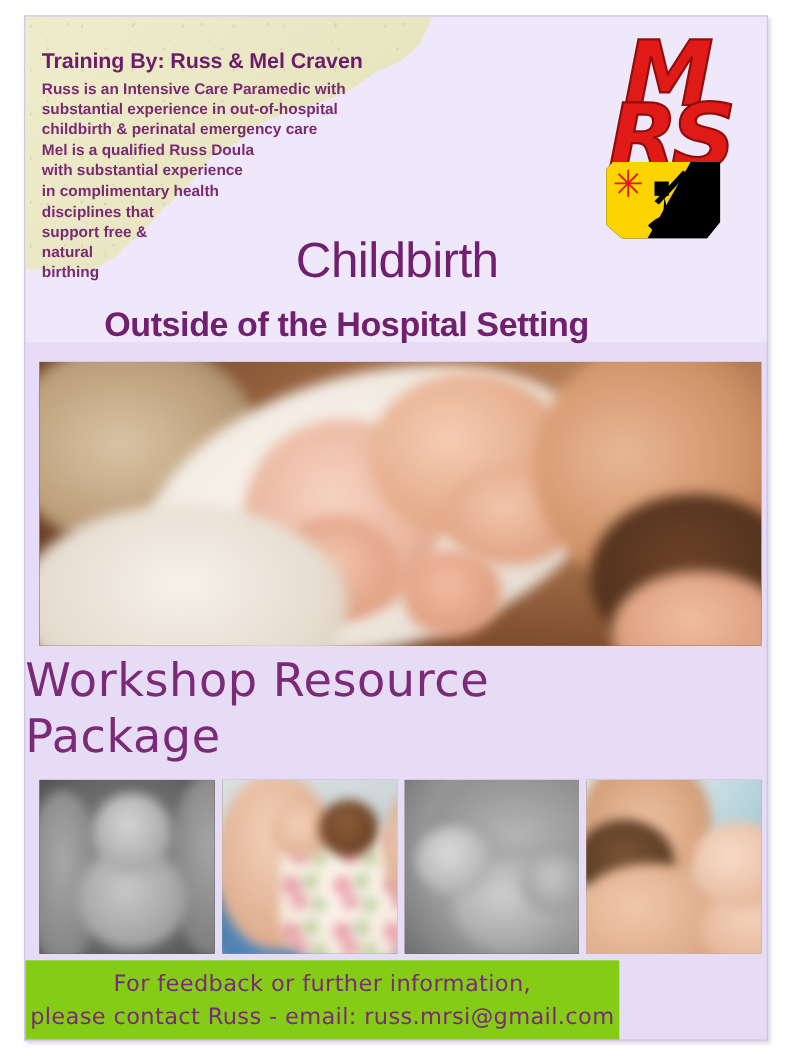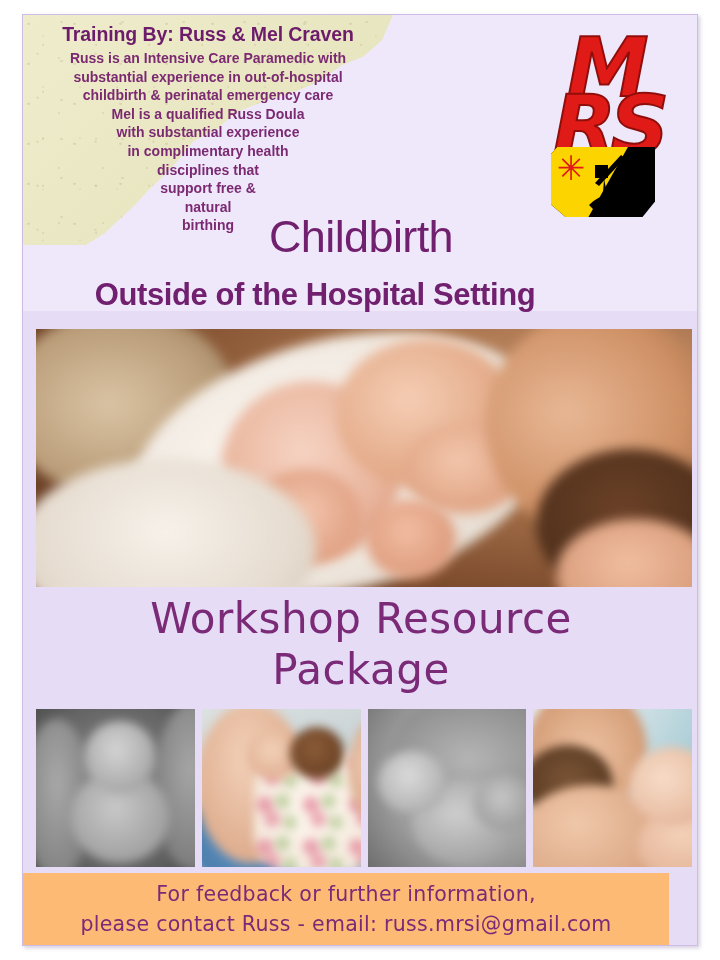--- a/index.html
+++ b/index.html
@@ -60,23 +60,22 @@
     clip-path: polygon(
       0% 0%, 100% 0%, 97% 11%, 92% 18%, 86% 22%, 80% 29%,
       74% 33%, 66% 37%, 58% 42%, 52% 50%, 46% 55%, 42% 63%,
       38% 70%, 34% 76%, 30% 83%, 26% 89%, 22% 95%, 17% 100%,
       0% 100%);
   }
 
   #trainer-block {
     position: absolute;
     left: 15px;
-    top: 8px;
+    top: 30px;
     width: 340px;
-    text-align: center;
   }
   #trainer-heading {
     font-size: 19.5px;
     font-weight: bold;
     color: #6d1b6b;
     letter-spacing: -0.1px;
     margin: 0 0 3px 0;
     white-space: nowrap;
   }
   .trainer-line {
@@ -219,21 +218,20 @@
     filter: blur(6px); }
   .hero-hand-br { left: 520px; top: 190px; width: 160px; height: 110px;
     background: radial-gradient(ellipse at 45% 40%, #f0bda0 0%, #d79a78 70%, #b97d59 100%);
     filter: blur(5px); }
 
   
   #workshop-heading {
     position: absolute;
     left: 0; top: 578px;
     width: 676px;
-    text-align: center;
     font-family: "DejaVu Sans", sans-serif;
     font-size: 42px;
     color: #7a2a77;
     line-height: 51px;
     letter-spacing: 0.5px;
   }
 
   
   #photo-strip {
     position: absolute;
@@ -315,23 +313,23 @@
     background: radial-gradient(ellipse at 40% 35%, #f0c8aa 0%, #dba886 65%, #bf8862 100%); filter: blur(4px); }
   .s4-babyhead { left:96px; top:38px; width:86px; height:78px;
     background: radial-gradient(ellipse at 40% 40%, #f7dcc8 0%, #e8bda2 65%, #cb9a7c 100%); filter: blur(2px); }
   .s4-babybody { left:104px; top:96px; width:110px; height:80px;
     background: radial-gradient(ellipse at 40% 35%, #f4d2ba 0%, #e2b194 70%, #c68f6e 100%); filter: blur(3px); }
 
   
   #footer {
     position: absolute;
     left: 0; top: 858px;
-    width: 646px;
+    width: 540px;
     height: 74px;
-    background: #fdba74;
+    background: #84cc16;
     text-align: center;
   }
   .footer-line {
     font-family: "DejaVu Sans", sans-serif;
     font-size: 20.5px;
     color: #7a2a77;
     line-height: 30px;
     letter-spacing: 0.3px;
     white-space: nowrap;
   }

